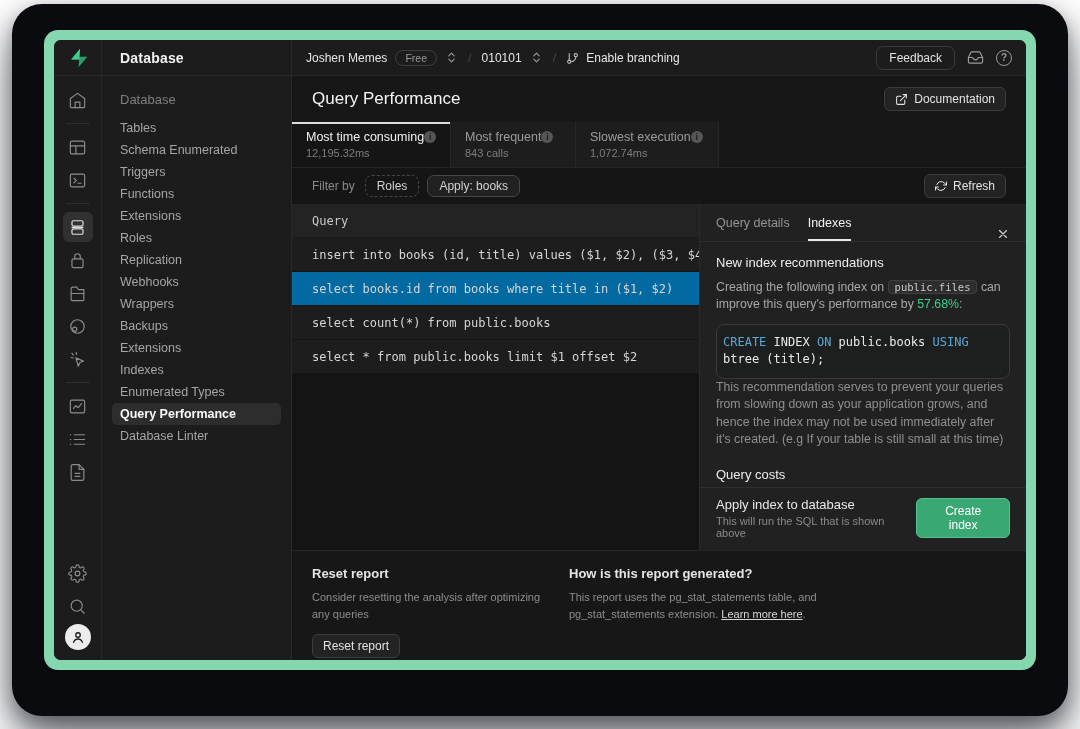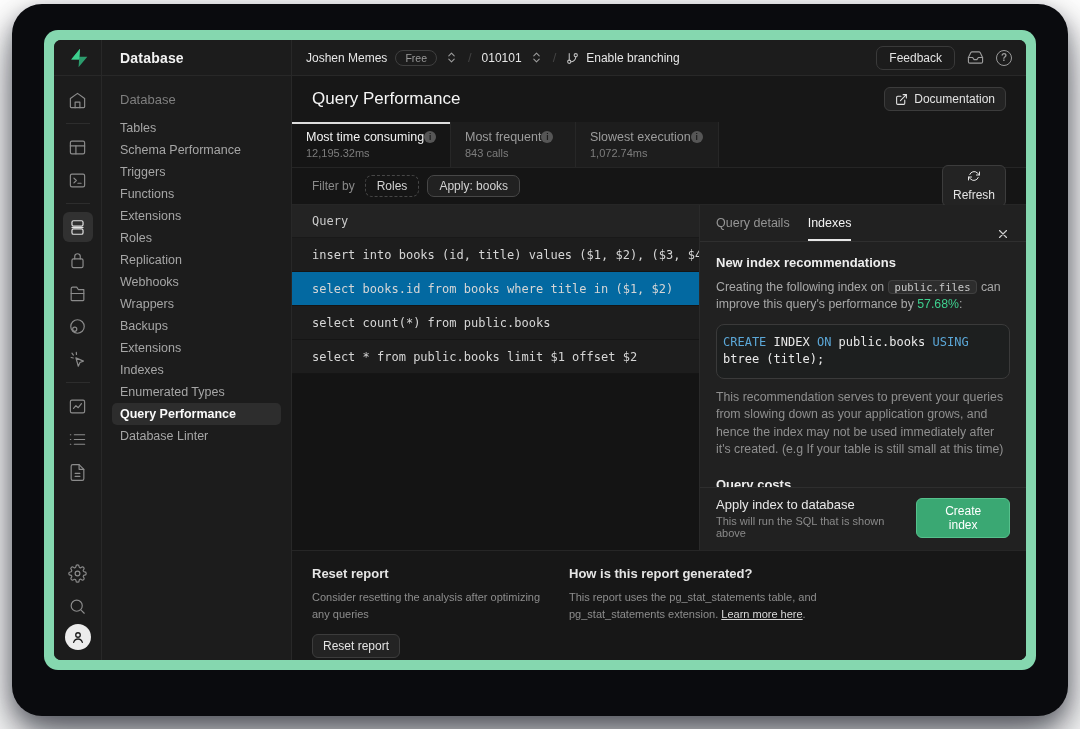--- a/index.html
+++ b/index.html
@@ -65,48 +65,48 @@
   .tab-sub { font-size:11px; color:#7d7d7d; white-space:nowrap; }
   .tab-filler { flex:1; }
   .info-dot { width:12px; height:12px; border-radius:50%; background:#565656; color:#1b1b1b; font-size:8.5px;
               font-weight:700; display:inline-flex; align-items:center; justify-content:center; font-style:normal; flex:0 0 auto; }
 
   .filterbar { height:37px; flex:0 0 37px; background:#151515; border-bottom:1px solid #262626;
                display:flex; align-items:center; gap:8px; padding:0 20px; }
   .filter-label { font-size:12px; color:#8a8a8a; margin-right:2px;text-align:center; }
   .chip { font-size:12px; color:#d2d2d2; padding:3px 11px; border-radius:7px; border:1px solid #474747; background:#212121; cursor:pointer; font-family:inherit; }
   .chip.dashed { border-style:dashed; background:transparent; }
-  .push-right { margin-left:auto;flex-direction:column; }
+  .push-right { margin-left:auto; }
 
   .content { flex:1; display:flex; min-height:0; }
   .qtable { flex:1; display:flex; flex-direction:column; background:#141414; min-width:0; }
   .qhead { height:33px; flex:0 0 33px; background:#232323; display:flex; align-items:center; padding-left:20px;
            font-family:"DejaVu Sans Mono", monospace; font-size:12px; color:#c9c9c9; border-bottom:1px solid #191919; }
   .qrow { height:34px; flex:0 0 34px; display:flex; align-items:center; padding-left:20px; background:#1d1d1d;
           border-bottom:1px solid #151515; font-family:"DejaVu Sans Mono", monospace; font-size:12px; color:#d6d6d6;
           white-space:nowrap; overflow:hidden; cursor:pointer; }
   .qrow.selected { background:#0369a1; }
   .qfill { flex:1; background:#141414; }
 
   
   .panel { width:327px; flex:0 0 327px; border-left:1px solid #2a2a2a; background:#212121; display:flex; flex-direction:column; min-height:0; }
   .panel-head { height:37px; flex:0 0 37px; border-bottom:1px solid #2f2f2f; display:flex; align-items:flex-end; gap:18px; padding:0 16px; }
   .ptab { font-size:12.5px; color:#959595; height:100%; display:flex; align-items:center; cursor:pointer; }
   .ptab.active { color:#f2f2f2; box-shadow:inset 0 -2px 0 #e8e8e8; }
   .panel-close { margin-left:auto; color:#d0d0d0; cursor:pointer; display:flex; }
   .panel-body { flex:1; padding:13px 16px 0; overflow:hidden; min-height:0; }
-  .p-h4 { font-size:13px; font-weight:700; color:#ededed; margin-bottom:9px; }
+  .p-h4 { font-size:13px; font-weight:400; color:#ededed; margin-bottom:9px; }
   .p-lead { font-size:12.3px; color:#a8a8a8; line-height:1.42; }
   .code-chip { font-family:"DejaVu Sans Mono", monospace; font-size:10.5px; background:#2d2d2d; border:1px solid #404040;
                border-radius:4px; padding:0 6px; color:#c9c9c9; white-space:nowrap; }
   .green { color:#3ecf8e; }
   .codeblock { margin-top:10px; background:#1d1f1f; border:1px solid #3a3a3a; border-radius:8px; padding:9px 6px;
                font-family:"DejaVu Sans Mono", monospace; font-size:12px; line-height:1.45; color:#e9e9e9; }
   .codeblock .kw { color:#5ba7d7; }
-  .p-note { margin-top:10px; font-size:12.3px; color:#8f8f8f; line-height:1.42; }
+  .p-note { font-size:12.3px; color:#8f8f8f; line-height:1.42; }
   .costs-h { margin-top:18px; }
   .panel-foot { flex:0 0 auto; border-top:1px solid #2e2e2e; padding:9px 16px 11px; display:flex; align-items:center; justify-content:space-between; background:#212121; }
   .pf-title { font-size:13px; color:#e8e8e8; }
   .pf-sub { font-size:11px; color:#8a8a8a; margin-top:3px; }
   .btn-green { background:#3aa873; border:1px solid #56c18c; border-radius:6px; color:#fff; font-size:12px;
                font-weight:500; padding:5px 12px; cursor:pointer; font-family:inherit; }
 
   
   .report-foot { flex:0 0 110px; height:110px; border-top:1px solid #262626; background:#171717;
                  display:flex; padding:15px 20px 0; gap:22px; }
@@ -274,21 +274,21 @@
                   <circle cx="12" cy="9" r="3.4"></circle>
                   <path d="M5.5 20c1-3.4 3.4-5 6.5-5s5.5 1.6 6.5 5"></path>
                 </svg>
               </div>
           </div>
 
           <div class="sidebar">
             <div class="side-head">Database</div>
             <div>
                 <div class="side-item">Tables</div>
-                <div class="side-item">Schema Performance</div>
+                <div class="side-item">Schema Enumerated</div>
                 <div class="side-item">Triggers</div>
                 <div class="side-item">Functions</div>
                 <div class="side-item">Extensions</div>
                 <div class="side-item">Roles</div>
                 <div class="side-item">Replication</div>
                 <div class="side-item">Webhooks</div>
                 <div class="side-item">Wrappers</div>
                 <div class="side-item">Backups</div>
                 <div class="side-item">Extensions</div>
                 <div class="side-item">Indexes</div>

